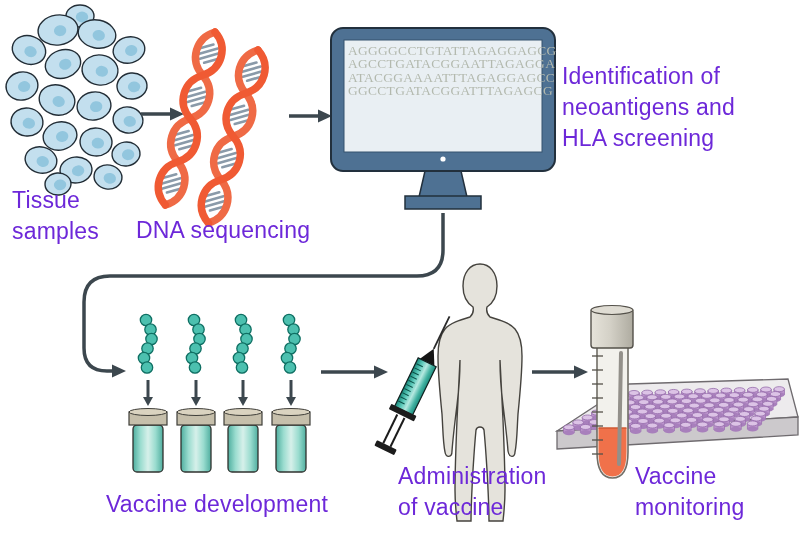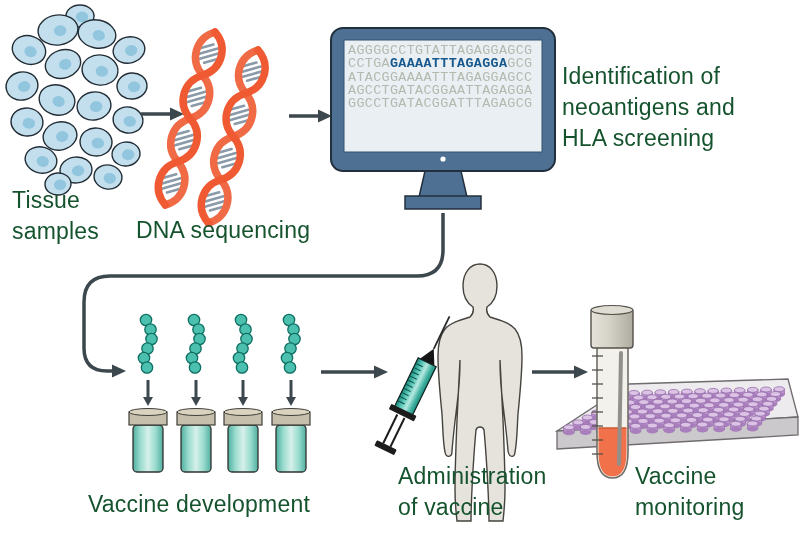--- a/index.html
+++ b/index.html
@@ -1,22 +1,22 @@
 <!DOCTYPE html>
 <html><head>
 <meta charset="utf-8">
 <style>
   html,body{margin:0;padding:0;background:#fff;}
   .canvas{position:relative;width:800px;height:533px;background:#ffffff;overflow:hidden;
           font-family:"Liberation Sans",sans-serif;}
   .canvas svg{position:absolute;left:0;top:0;}
   .lbl{position:absolute;font-size:23px;line-height:31px;letter-spacing:.2px;
-       color:#14532d;white-space:pre-line;}
+       color:#6d28d9;white-space:pre-line;}
   .screen-text{position:absolute;left:348px;top:44px;width:196px;
-       font-family:Liberation Mono, monospace;font-size:13.4px;line-height:13.3px;
+       font-family:Liberation Serif, serif;font-size:13.4px;line-height:13.3px;
        letter-spacing:.35px;white-space:nowrap;}
   .seq-line .pre,.seq-line .post{color:#b3b9ae;}
   .seq-line .mid{color:#17598e;font-weight:700;}
 </style>
 </head>
 <body>
 
 <div class="canvas">
 
 <svg width="800" height="533" viewBox="0 0 800 533">
@@ -805,27 +805,26 @@
     <ellipse cx="612" cy="310" rx="21" ry="4.5" fill="#dfdcd3" stroke="#54514a" stroke-width="1.2"></ellipse>
   </g>
 </svg>
 
 <div class="lbl" style="left:12px;top:185px">Tissue
 samples</div>
 <div class="lbl" style="left:136px;top:215px">DNA sequencing</div>
 <div class="lbl" style="left:562px;top:61px">Identification of
 neoantigens and
 HLA screening</div>
-<div class="lbl" style="left:88px;top:489px">Vaccine development</div>
+<div class="lbl" style="left:106px;top:489px">Vaccine development</div>
 <div class="lbl" style="left:398px;top:461px">Administration
 of vaccine</div>
 <div class="lbl" style="left:635px;top:461px">Vaccine
 monitoring</div>
 
 <div class="screen-text">
   <div class="seq-line"><span class="pre">AGGGGCCTGTATTAGAGGAGCG</span><span class="mid"></span><span class="post"></span></div>
-  <div class="seq-line"><span class="pre">CCTGA</span><span class="mid">GAAAATTTAGAGGA</span><span class="post">GCG</span></div>
+  <div class="seq-line"><span class="pre">AGCCTGATACGGAATTAGAGGA</span><span class="mid"></span><span class="post"></span></div>
   <div class="seq-line"><span class="pre">ATACGGAAAATTTAGAGGAGCC</span><span class="mid"></span><span class="post"></span></div>
-  <div class="seq-line"><span class="pre">AGCCTGATACGGAATTAGAGGA</span><span class="mid"></span><span class="post"></span></div>
   <div class="seq-line"><span class="pre">GGCCTGATACGGATTTAGAGCG</span><span class="mid"></span><span class="post"></span></div>
 </div>
 
 </div>
 
 </body></html>

